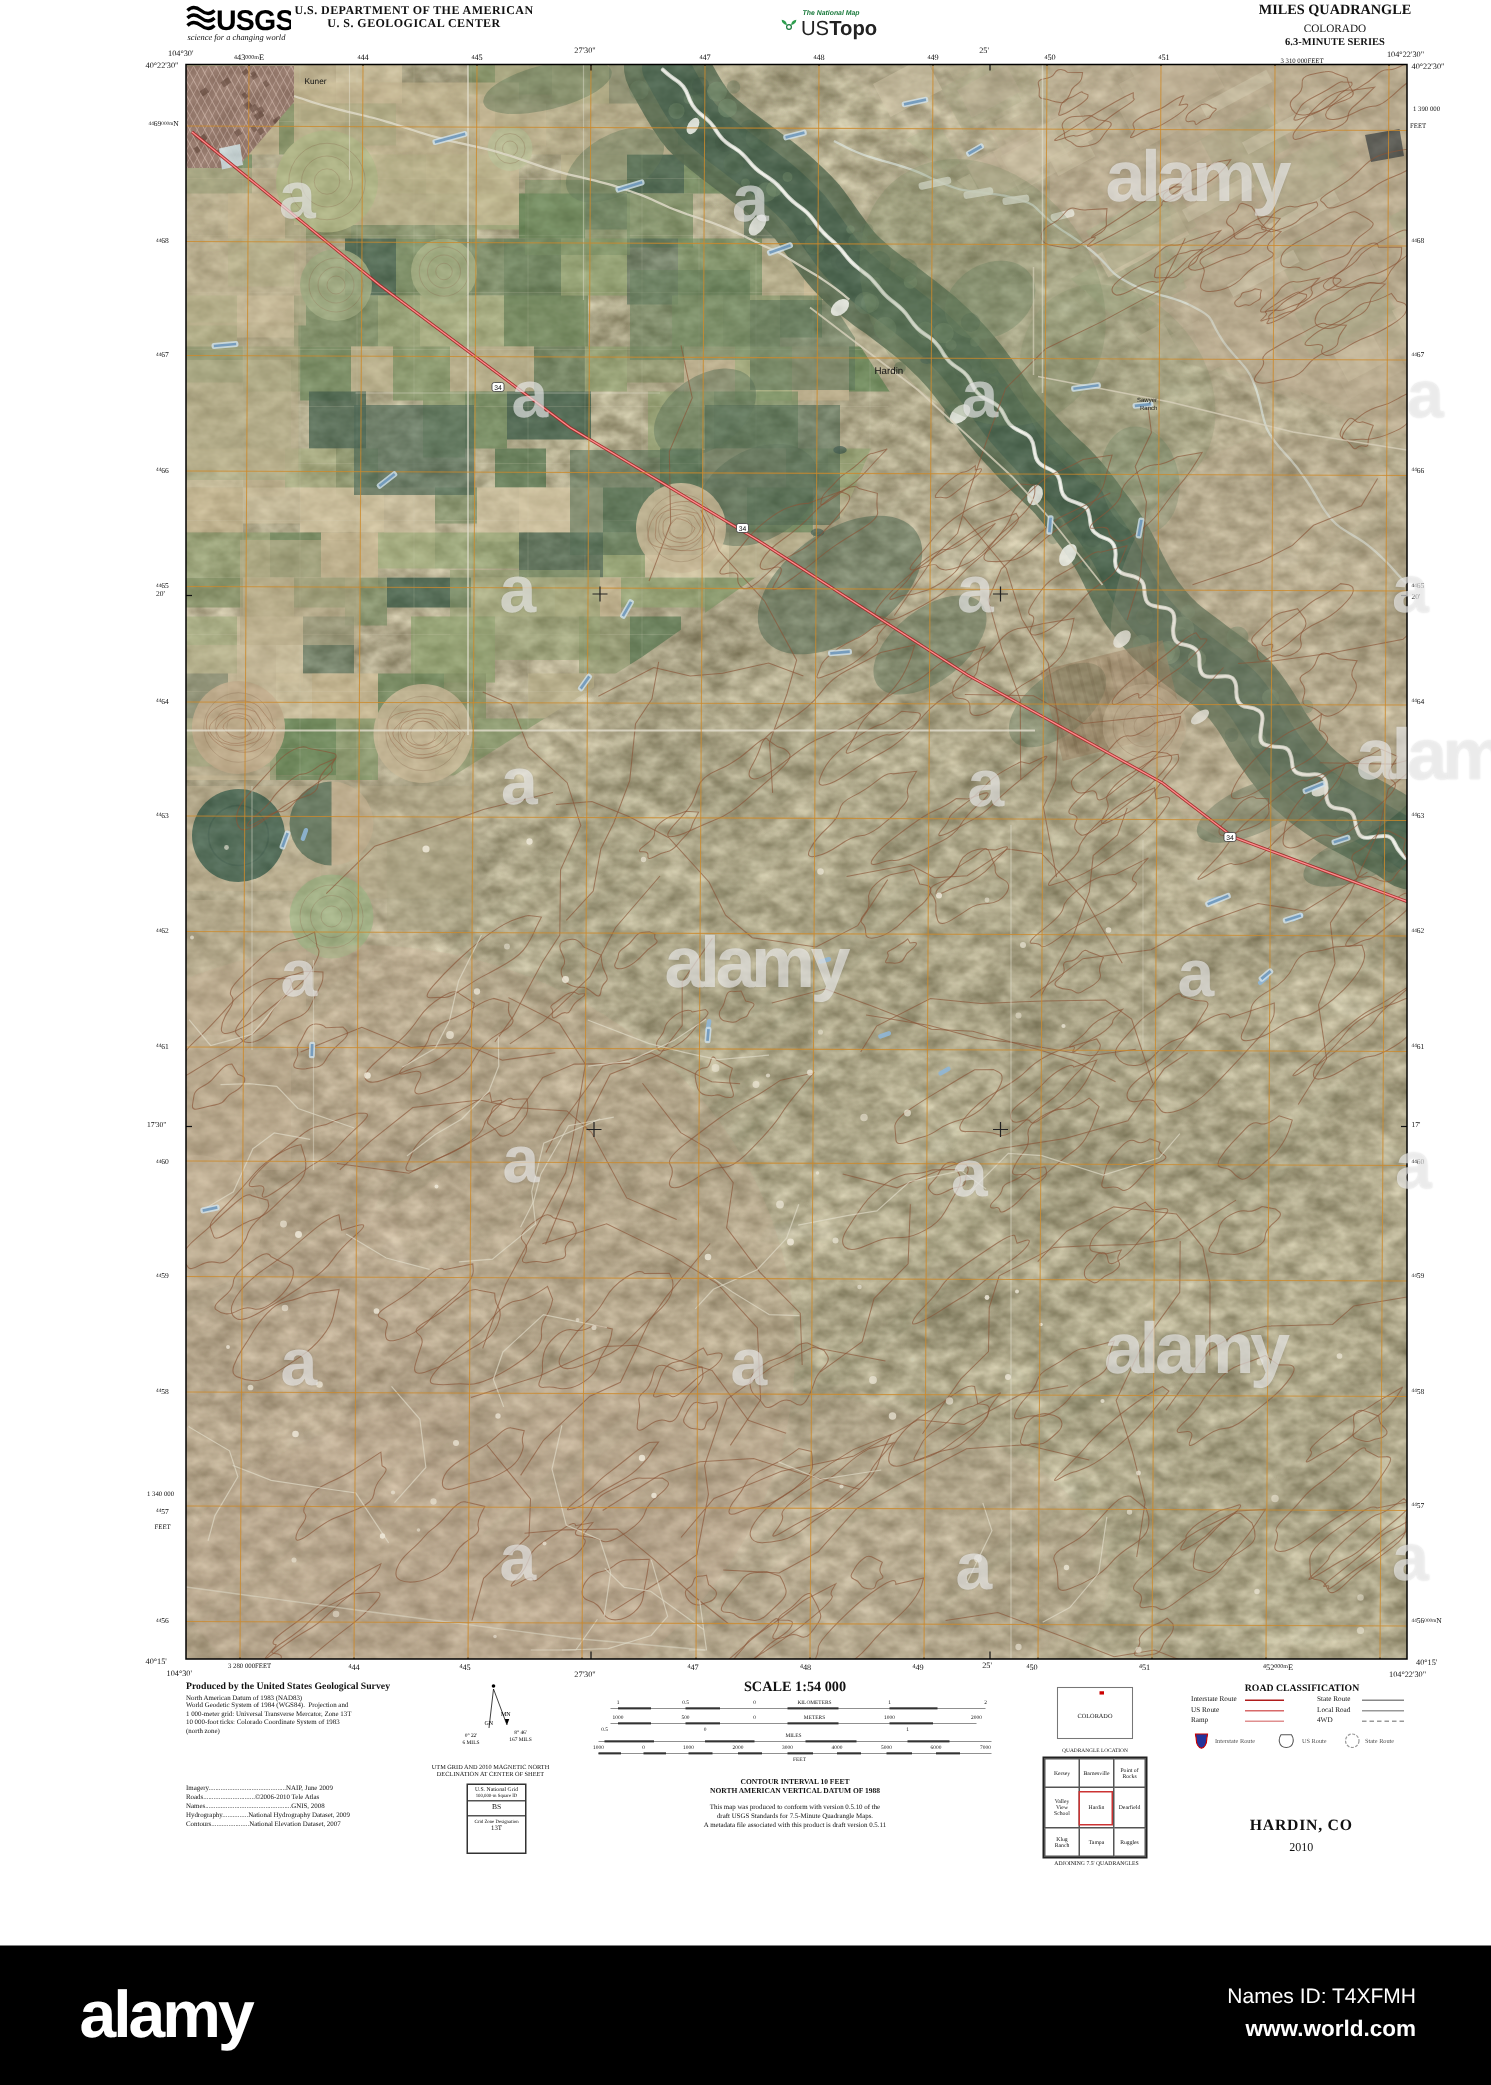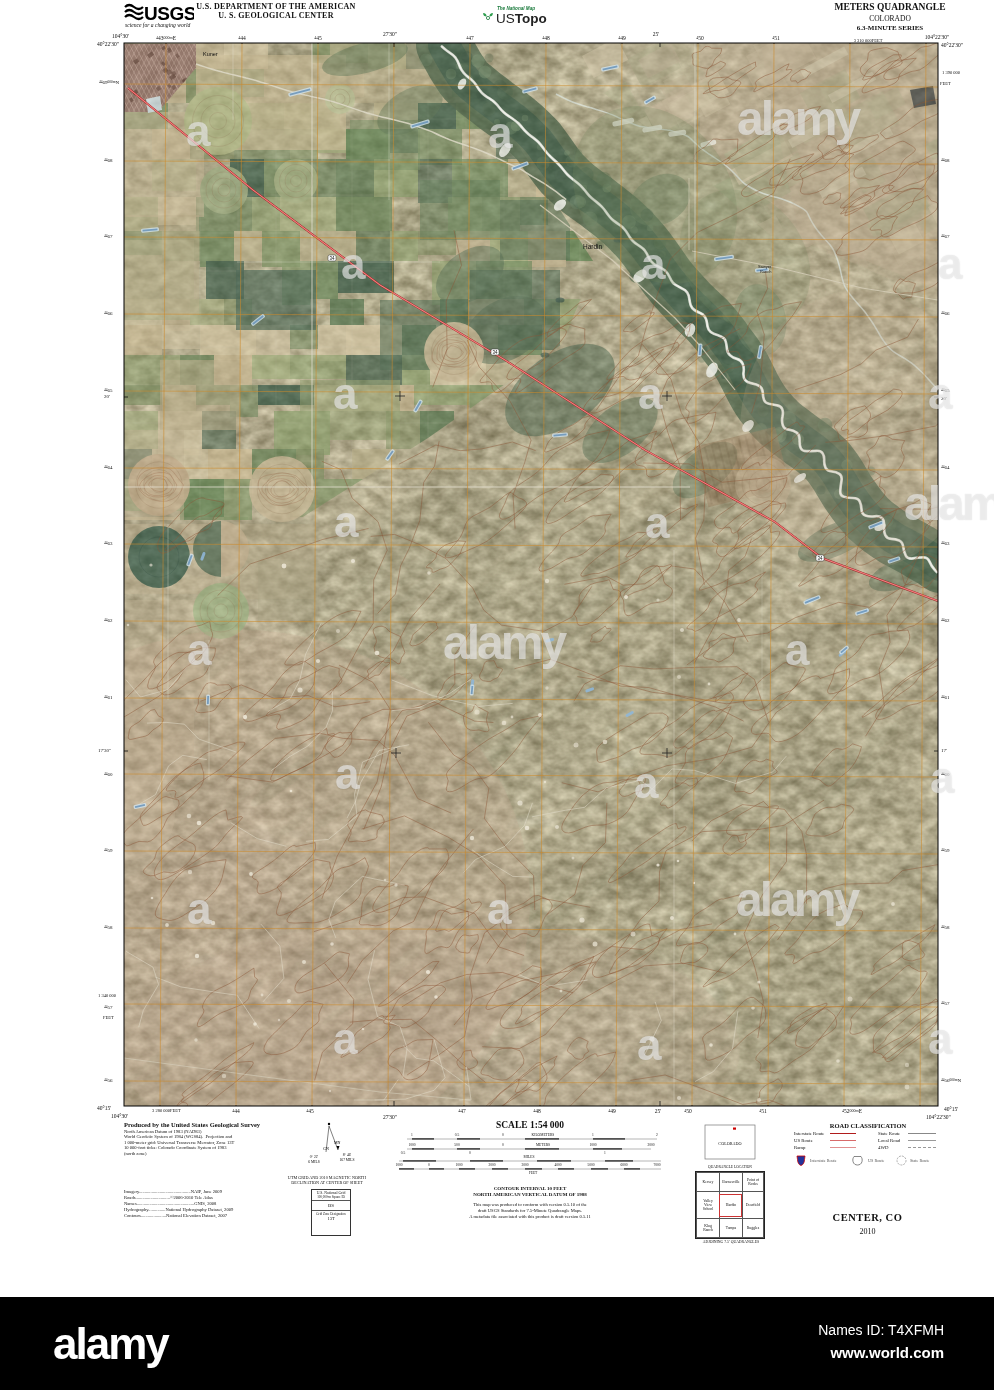--- a/index.html
+++ b/index.html
@@ -15,32 +15,32 @@
 <svg width="70" height="26" viewBox="0 0 70 26">
 <path d="M1,5 q4,-4 9,0 t9,0 M1,10 q4,-4 9,0 t9,0 M1,15 q4,-4 9,0 t9,0" stroke="#000" stroke-width="2.2" fill="none"></path>
 <text x="20" y="18" font-family="Liberation Sans,sans-serif" font-weight="bold" font-size="19" fill="#000" letter-spacing="-0.5">USGS</text>
 <text x="1" y="24.5" font-family="Liberation Serif,serif" font-style="italic" font-size="5.6" fill="#111">science for a changing world</text>
 </svg>
 </div>
 
 <div style="position:absolute;left:126px;top:2px;width:300px;text-align:center;font-family:'Liberation Serif',serif;font-weight:bold;font-size:8px;color:#111;letter-spacing:0.3px;">U.S. DEPARTMENT OF THE AMERICAN</div>
 <div style="position:absolute;left:126px;top:11px;width:300px;text-align:center;font-family:'Liberation Serif',serif;font-weight:bold;font-size:8px;color:#111;letter-spacing:0.3px;">U. S. GEOLOGICAL CENTER</div>
 
-<div style="position:absolute;left:480px;top:3px;width:70px;height:26px;">
+<div style="position:absolute;left:518px;top:3px;width:70px;height:26px;">
 <svg width="70" height="26" viewBox="0 0 70 26">
 <text x="17" y="7" font-size="4.6" fill="#1a7a3c" font-weight="bold" font-style="italic" font-family="Liberation Sans,sans-serif">The National Map</text>
 <g transform="translate(8,15)">
         <circle cx="0" cy="0" r="1.6" fill="#fff" stroke="#1a7a3c" stroke-width="0.8"></circle>
 <path d="M-1.4,-1.4 a3.5,3.5 0 0 1 -3.5,-3.5 a3.5,3.5 0 0 1 3.5,3.5 M1.4,-1.4 a3.5,3.5 0 0 0 3.5,-3.5 a3.5,3.5 0 0 0 -3.5,3.5 M-1.4,1.4 a3.5,3.5 0 0 0 -3.5,3.5 a3.5,3.5 0 0 1 3.5,-3.5 M1.4,1.4 a3.5,3.5 0 0 1 3.5,3.5 a3.5,3.5 0 0 0 -3.5,-3.5" fill="#2e9e4f"></path>
       </g>
 <text x="16" y="20" font-size="13.5" fill="#222" font-family="Liberation Sans,sans-serif">US<tspan font-weight="bold">Topo</tspan></text>
 </svg>
 </div>
 
-<div style="position:absolute;left:790px;top:2px;width:200px;text-align:center;font-family:'Liberation Serif',serif;font-weight:bold;font-size:9.5px;color:#111;">METERS QUADRANGLE</div>
+<div style="position:absolute;left:790px;top:2px;width:200px;text-align:center;font-family:'Liberation Serif',serif;font-weight:bold;font-size:9.5px;color:#111;">MILES QUADRANGLE</div>
 <div style="position:absolute;left:790px;top:14px;width:200px;text-align:center;font-family:'Liberation Serif',serif;font-size:7.5px;color:#111;">COLORADO</div>
 <div style="position:absolute;left:790px;top:24px;width:200px;text-align:center;font-family:'Liberation Serif',serif;font-weight:bold;font-size:7px;color:#111;">6.3-MINUTE SERIES</div>
 
 <svg style="position:absolute;left:0;top:0;z-index:5" width="994" height="1390" viewBox="0 0 994 1390">
 <defs>
       <clipPath id="mapclip">
         <rect x="124" y="43" width="814" height="1063"></rect>
       </clipPath>
       <radialGradient id="gNW" cx="0.5" cy="0.5" r="0.7">
         <stop offset="0" stop-color="#9ba179" stop-opacity="0.55"></stop>
@@ -1503,21 +1503,21 @@
 <svg style="position:absolute;left:62px;top:0" width="11" height="11" viewBox="0 0 11 11">
           <path d="M2,1.5 h7 c1,1.5 1.5,3 1,5 c-0.5,2.5 -2.5,3.5 -4.5,3.5 c-2,0 -4,-1 -4.5,-3.5 c-0.5,-2 0,-3.5 1,-5 z" fill="#fff" stroke="#555" stroke-width="0.7"></path>
         </svg>
 <span style="position:absolute;left:78px;top:3px;color:#555">US Route</span>
 <svg style="position:absolute;left:106px;top:0" width="11" height="11" viewBox="0 0 11 11">
           <circle cx="5.5" cy="5.5" r="4.5" fill="#fff" stroke="#999" stroke-width="0.8" stroke-dasharray="2 1"></circle>
         </svg>
 <span style="position:absolute;left:120px;top:3px;color:#555">State Route</span>
 </div>
 </div>
-<div style="position:absolute;left:780px;top:1212px;width:175px;text-align:center;font-family:'Liberation Serif',serif;font-size:10.5px;font-weight:bold;color:#111;letter-spacing:0.5px;">CENTER, CO</div>
+<div style="position:absolute;left:780px;top:1212px;width:175px;text-align:center;font-family:'Liberation Serif',serif;font-size:10.5px;font-weight:bold;color:#111;letter-spacing:0.5px;">HARDIN, CO</div>
 <div style="position:absolute;left:780px;top:1227px;width:175px;text-align:center;font-family:'Liberation Serif',serif;font-size:8px;color:#111;">2010</div>
 
 </div>
 
 <div class="wma" style="left:186px;top:106px">a</div>
 <div class="wma" style="left:488px;top:108px">a</div>
 <div class="wma" style="left:341px;top:239px">a</div>
 <div class="wma" style="left:641px;top:239px">a</div>
 <div class="wma" style="left:938px;top:239px">a</div>
 <div class="wma" style="left:333px;top:369px">a</div>

